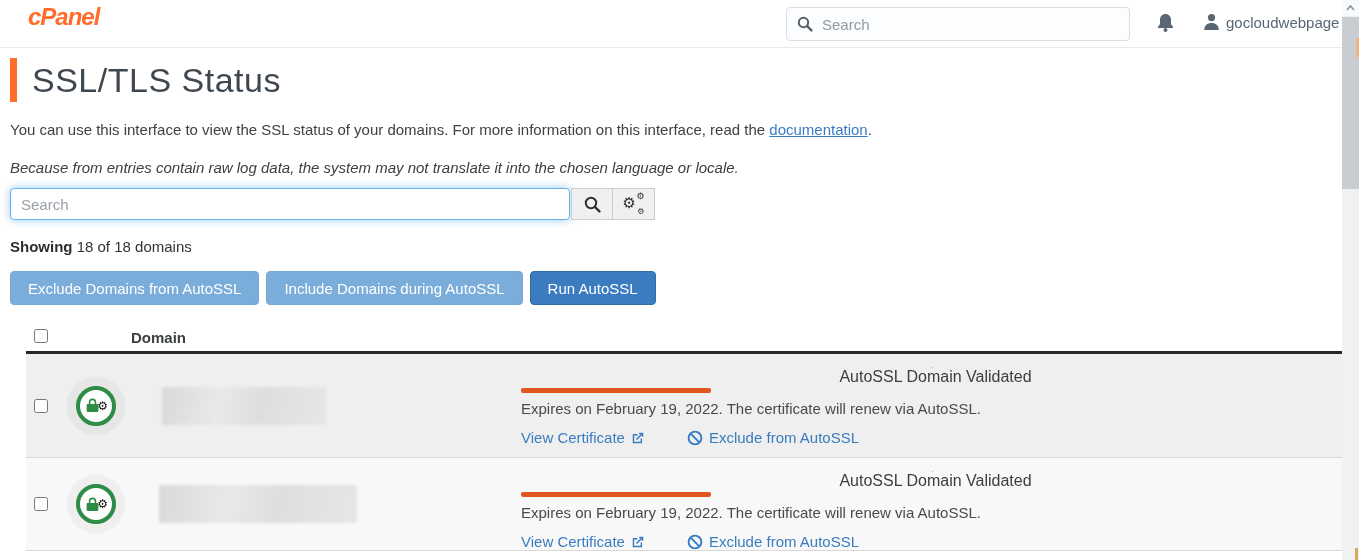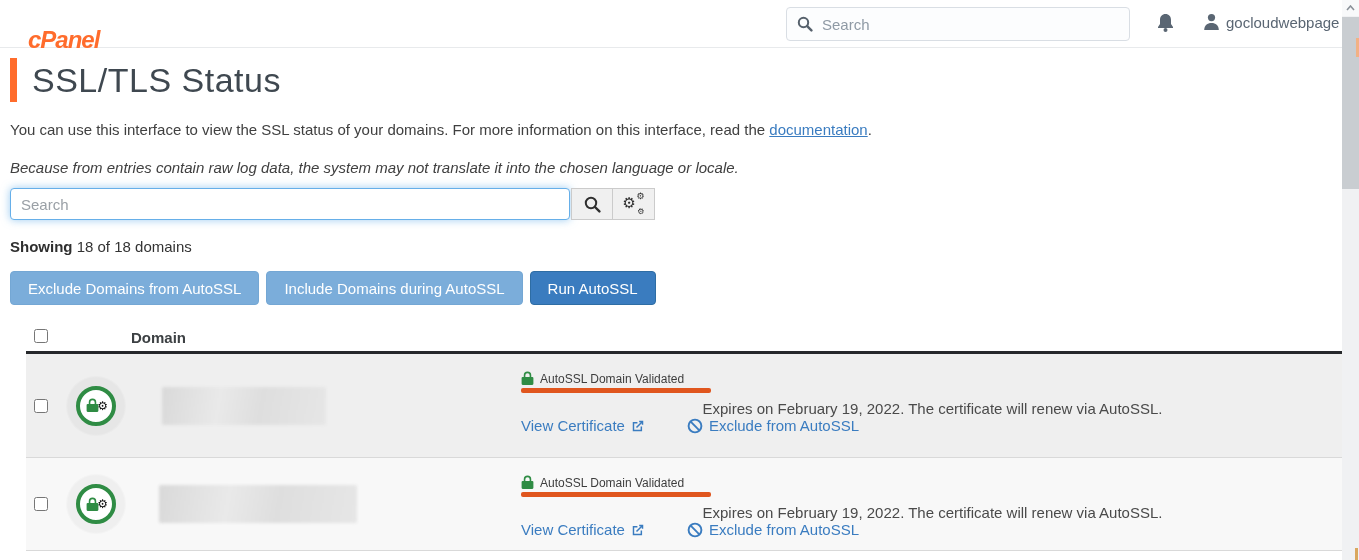--- a/index.html
+++ b/index.html
@@ -7,21 +7,21 @@
   .screen {
     position:relative; width:1359px; height:560px; overflow:hidden;
     background:#fff; font-family:"Liberation Sans", sans-serif; color:#404040;
   }
   
   .topbar {
     position:absolute; top:0; left:0; width:1342px; height:48px;
     background:#fff; border-bottom:1px solid #e8eaec;
   }
   .logo {
-    position:absolute; left:28px; top:26px;
+    position:absolute; left:28px; top:3px;
     font-size:24px; font-weight:bold; font-style:italic;
     color:var(--brand-orange); letter-spacing:-1px; cursor:pointer;
   }
   .hdr-search {
     position:absolute; left:786px; top:7px; width:344px; height:34px;
     border:1px solid #d9dee4; border-radius:4px; background:#fcfdfe;
     display:flex; align-items:center; padding:0 10px;
   }
   .hdr-search svg { flex:0 0 auto; }
   .hdr-search input {
@@ -106,25 +106,25 @@
   }
   .domain-blur {
     height:38px; margin-left:35px; border-radius:2px;
     background:linear-gradient(100deg,#d9d9d9 0%,#e9e9e9 35%,#dedede 60%,#e6e6e6 100%);
     filter:blur(1.5px);
   }
   .row.odd .domain-blur { width:164px; }
   .row.even .domain-blur { width:198px; margin-left:32px; }
   
   .col-status { padding-top:13px; }
-  .status-line { display:flex; align-items:flex-end; font-size:12px; color:#3d3d3d; height:19px; }
+  .status-line { display:flex; align-items:center; font-size:16px; color:#3d3d3d; height:19px;flex-direction:column; }
   .status-line .txt { margin-left:6px; }
   .annot-underline { width:190px; height:5px; border-radius:2px; background:var(--annot-orange); margin-top:2px; }
-  .expires { font-size:15px; color:#4a4a4a; margin-top:7px;text-align:center; }
-  .links { display:flex; align-items:center; font-size:15px; }
+  .expires { font-size:15px; color:#4a4a4a; margin-top:7px; }
+  .links { display:flex; align-items:center; margin-top:12px; font-size:15px; }
   .links a { color:var(--link-blue); text-decoration:none; cursor:pointer; display:flex; align-items:center; }
   .links .gap { width:36px; }
   .links svg { margin:0 6px; }
   
   .scrollbar { position:absolute; right:0; top:0; width:17px; height:560px; background:#f0f1f3; }
   .sb-btn { position:absolute; top:0; left:0; width:17px; height:16px; background:#f8f9fa; display:flex; align-items:center; justify-content:center; cursor:pointer; }
   .sb-thumb { position:absolute; top:17px; left:0; width:17px; height:172px; background:#c9cdd1; cursor:pointer; }
   .sliver1 { position:absolute; right:0; top:38px; width:3px; height:19px; background:#f2b184; }
   .sliver2 { position:absolute; right:1px; top:548px; width:3px; height:12px; background:#d9a75e; }
 </style>

